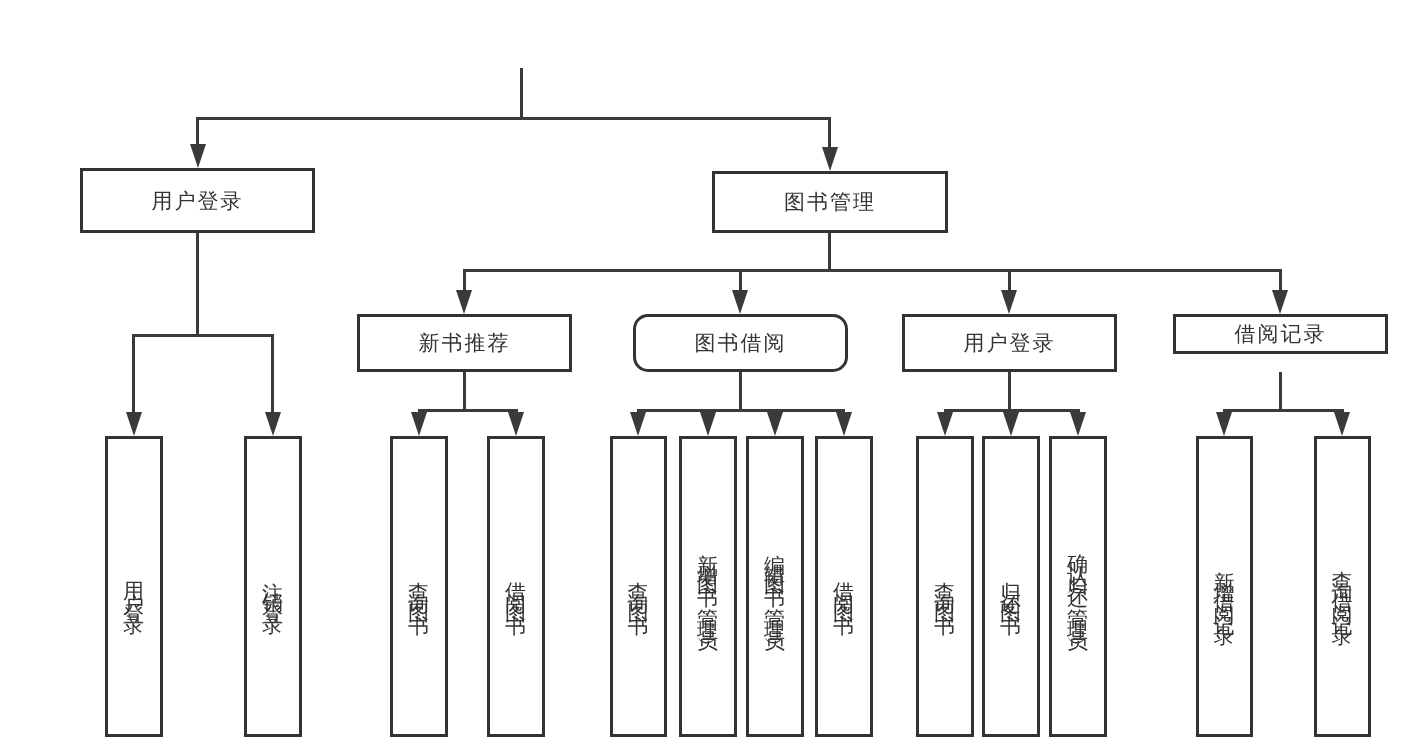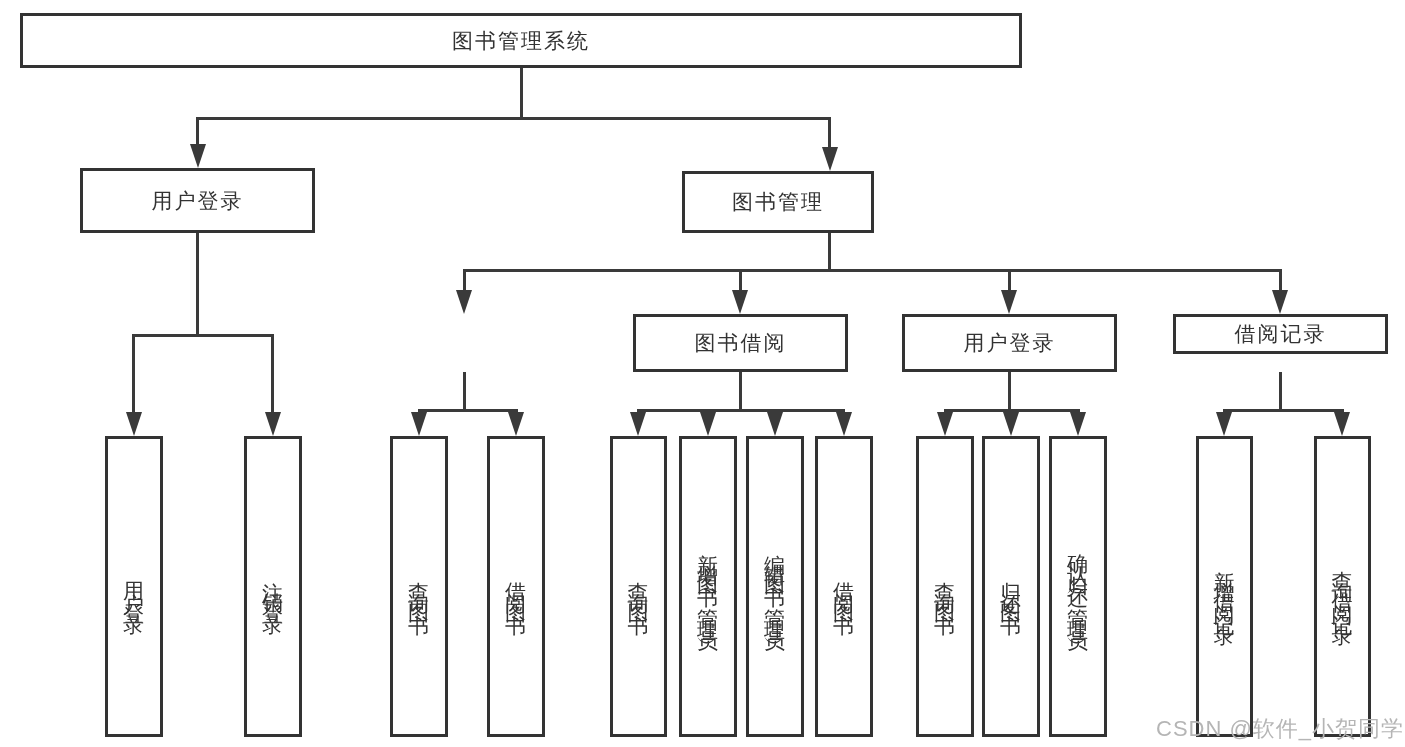--- a/index.html
+++ b/index.html
@@ -22,42 +22,42 @@
     border-left:8px solid transparent;border-right:8px solid transparent;
     border-top:24px solid #3a3a3a;
   }
   .wm{
     position:absolute;left:1156px;top:714px;z-index:5;
     font-size:22px;letter-spacing:1px;color:#b5b5b5;white-space:nowrap;
   }
   
   .n-root{left:20px;top:13px;width:1002px;height:55px;}
   .n-l2a{left:80px;top:168px;width:235px;height:65px;}
-  .n-l2b{left:682px;top:171px;width:192px;height:62px;text-align:center;}
+  .n-l2b{left:712px;top:171px;width:236px;height:62px;text-align:center;}
   .n-l3a{left:357px;top:314px;width:215px;height:58px;}
-  .n-l3b{left:633px;top:314px;width:215px;height:58px;}
+  .n-l3b{left:633px;top:314px;width:215px;height:58px;border-radius:15px;}
   .n-l3c{left:902px;top:314px;width:215px;height:58px;}
   .n-l3d{left:1173px;top:314px;width:215px;height:40px;}
   .tall{top:436px;width:58px;height:301px;}
   .n-a1{left:105px;} .n-a2{left:244px;}
   .n-b1{left:390px;} .n-b2{left:487px;}
   .n-c1{left:610px;width:57px;} .n-c2{left:679px;} .n-c3{left:746px;} .n-c4{left:815px;}
   .n-d1{left:916px;} .n-d2{left:982px;} .n-d3{left:1049px;}
   .n-e1{left:1196px;width:57px;} .n-e2{left:1314px;width:57px;}
 </style>
 </head>
 <body>
 
 <div class="canvas">
 
-  <div class="box hbox n-root">图书管理系统</div>
 
   <div class="box hbox n-l2a">用户登录</div>
   <div class="box hbox n-l2b">图书管理</div>
 
+  <div class="box hbox n-l3a">新书推荐</div>
   <div class="box hbox n-l3b">图书借阅</div>
   <div class="box hbox n-l3c">用户登录</div>
   <div class="box hbox n-l3d">借阅记录</div>
 
   <div class="box tall n-a1">
     <span class="vtext">用户登录</span>
     </div>
   <div class="box tall n-a2">
     <span class="vtext">注销登录</span>
     </div>
@@ -140,14 +140,13 @@
   <div class="hl" style="left:944px;top:409px;width:136px;height:3px;"></div>
   <div class="ar" style="left:937px;top:412px;"></div>
   <div class="ar" style="left:1003px;top:412px;"></div>
   <div class="ar" style="left:1070px;top:412px;"></div>
 
   <div class="vl" style="left:1279px;top:372px;width:3px;height:40px;"></div>
   <div class="hl" style="left:1223px;top:409px;width:121px;height:3px;"></div>
   <div class="ar" style="left:1216px;top:412px;"></div>
   <div class="ar" style="left:1334px;top:412px;"></div>
 
-  <div class="wm">CSDN @软件_小贺同学</div>
 </div>
 
 </body></html>

